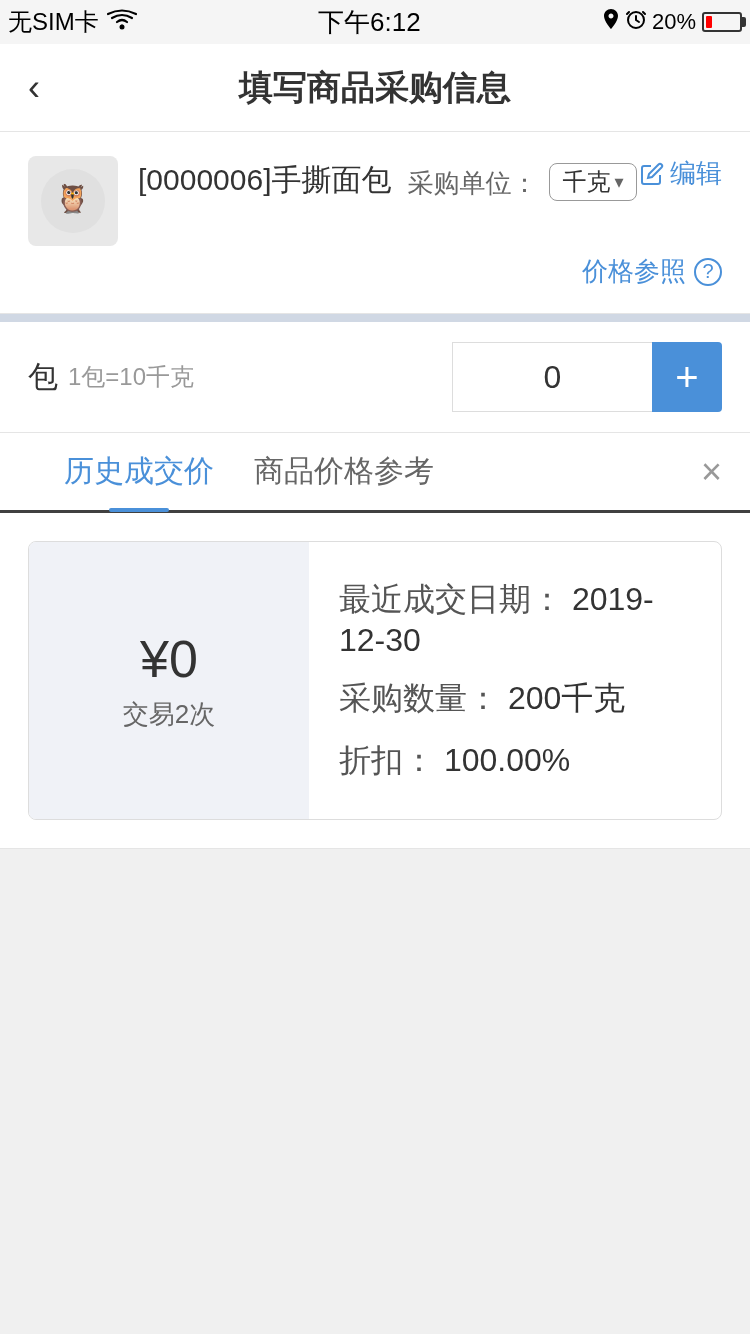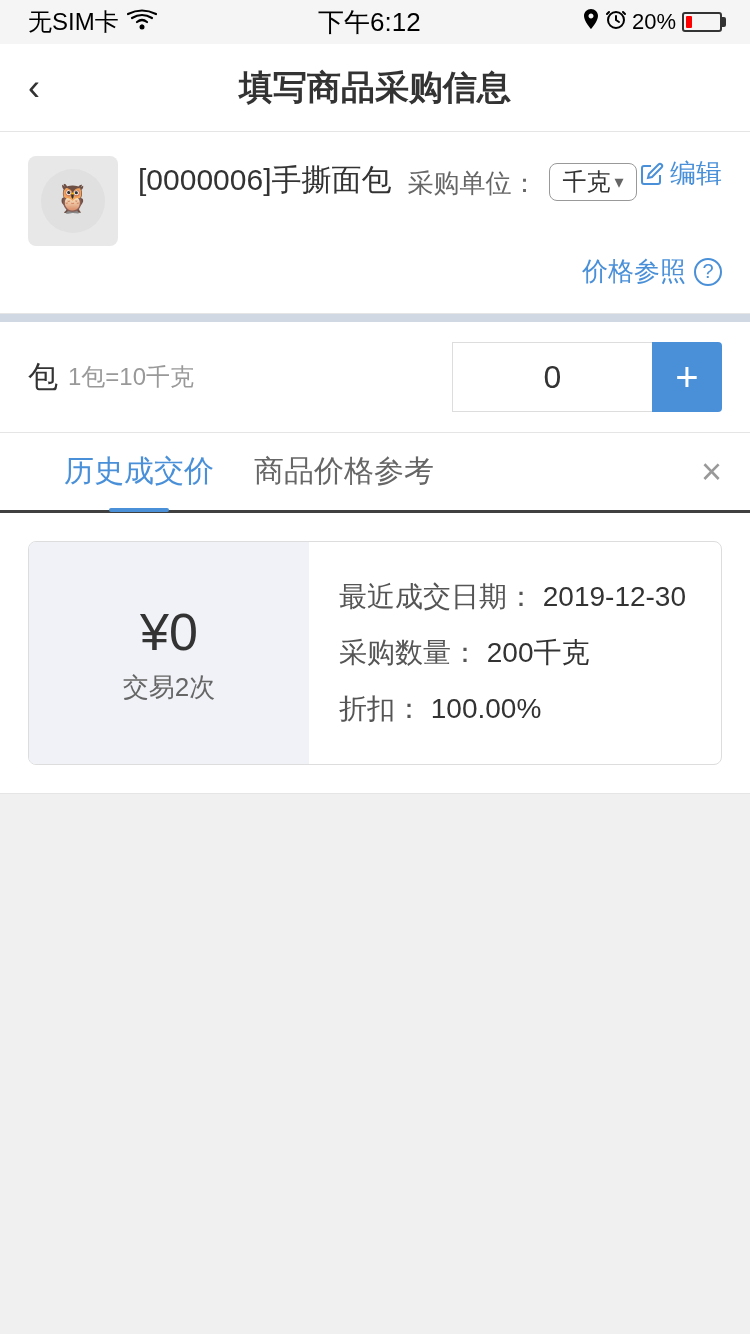--- a/index.html
+++ b/index.html
@@ -15,21 +15,21 @@
     }
 
     
     .status-bar {
       width: 750px;
       height: 44px;
       background: #f5f5f5;
       display: flex;
       align-items: center;
       justify-content: space-between;
-      padding: 0 28px;
+      padding: 0 8px;
       font-size: 24px;
       color: #000;
     }
     .status-left { display: flex; align-items: center; gap: 8px; }
     .status-center { font-size: 26px; font-weight: 500; }
     .status-right { display: flex; align-items: center; gap: 6px; font-size: 22px; }
     .battery-icon {
       width: 40px; height: 20px;
       border: 2px solid #333;
       border-radius: 3px;
@@ -301,21 +301,21 @@
       margin-top: 8px;
     }
     .price-right-panel {
       flex: 1;
       padding: 36px 30px;
       display: flex;
       flex-direction: column;
       gap: 18px;
     }
     .price-detail-row {
-      font-size: 28px;
+      font-size: 32px;
       color: #333;
     }
     .price-detail-label {
       color: #555;
     }
 
     
     .main-content {
       background: #f0f0f0;
       flex: 1;

